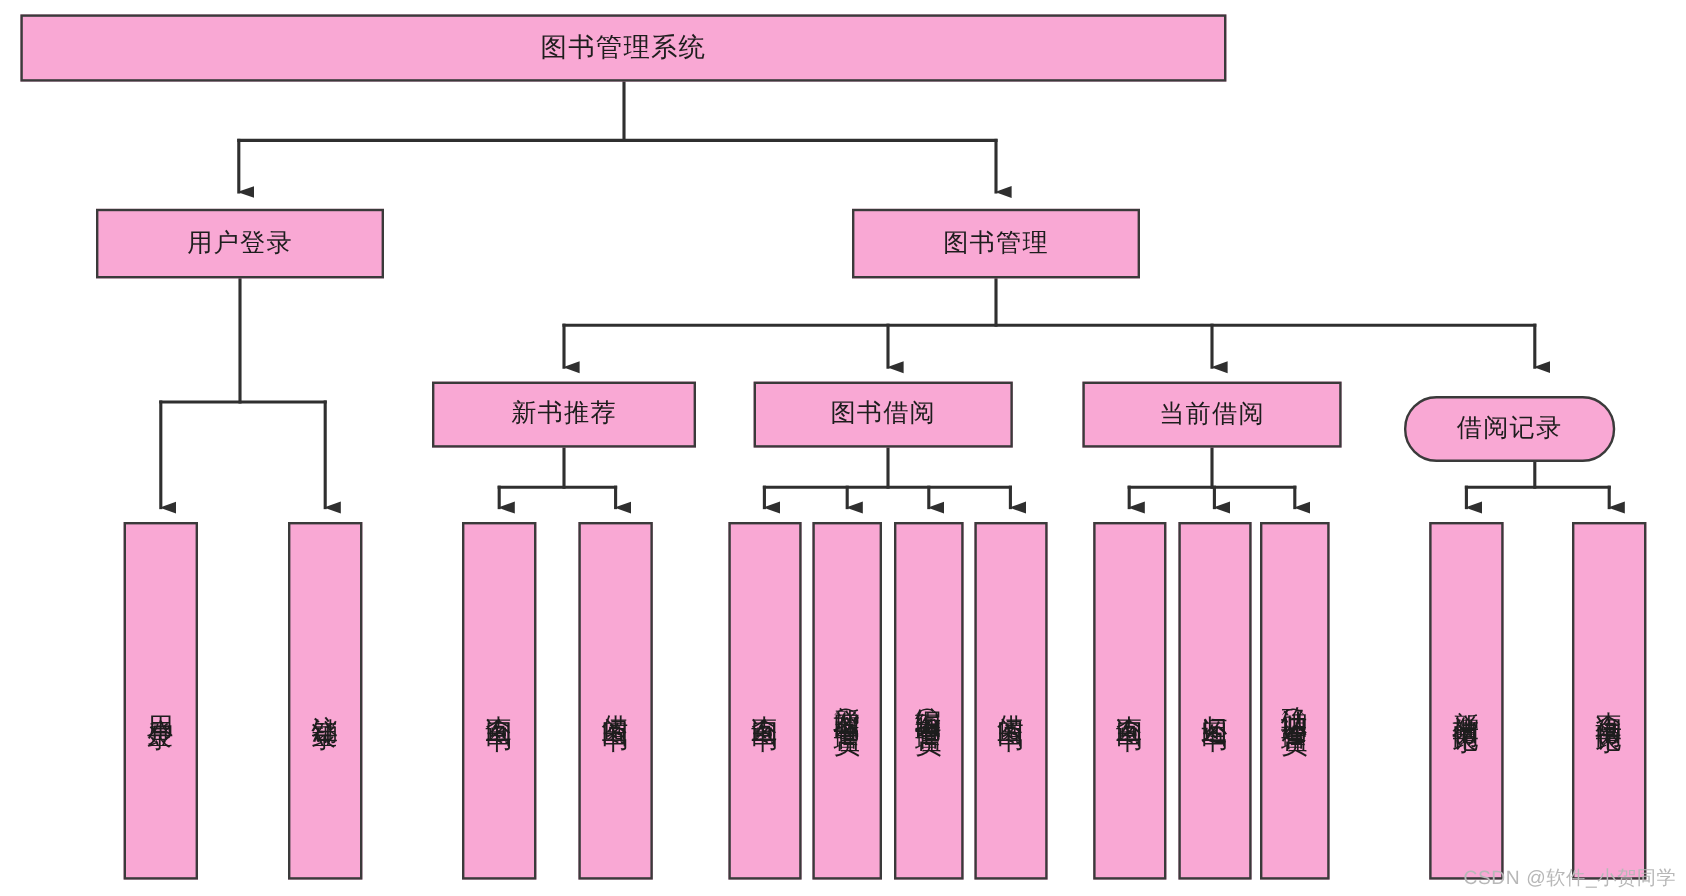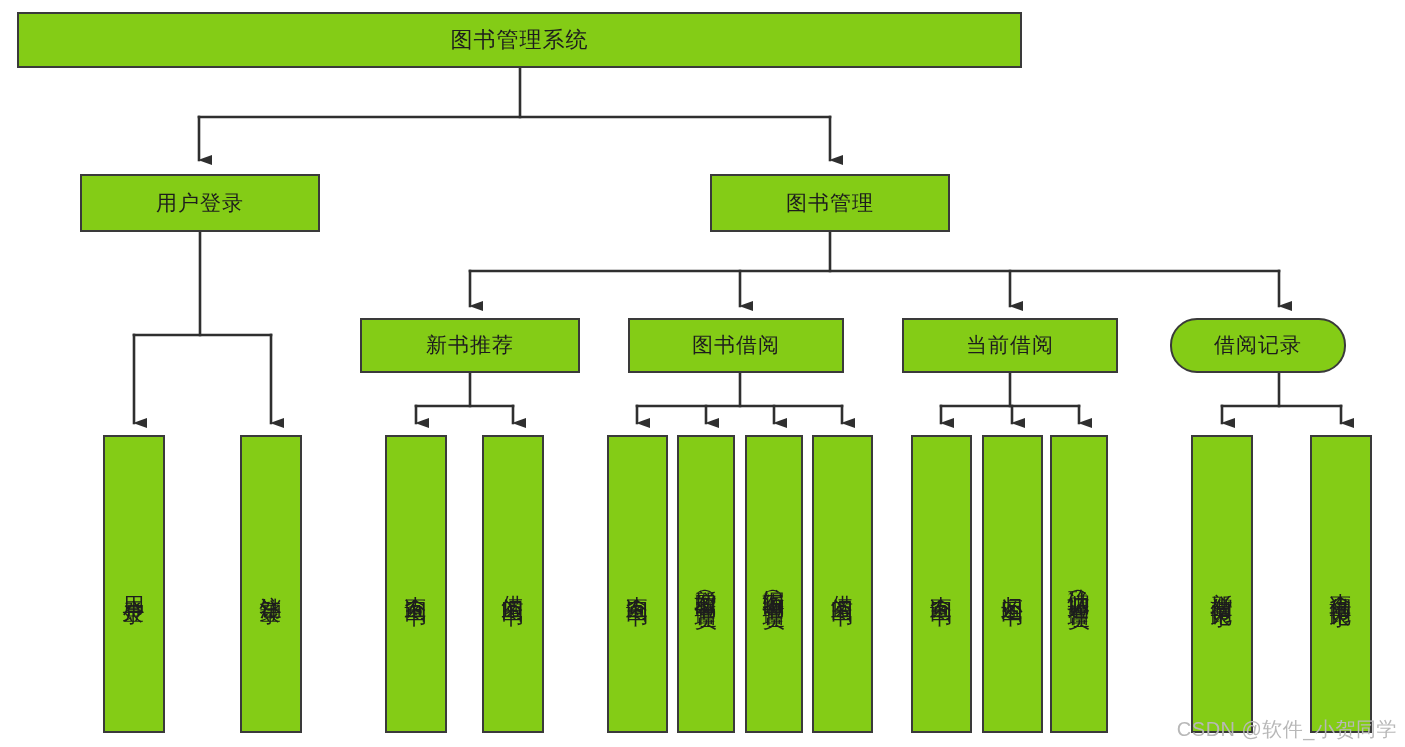--- a/index.html
+++ b/index.html
@@ -12,21 +12,21 @@
   }
   #canvas{position:relative;width:1405px;height:747px;}
 
   
   #wires{position:absolute;left:0;top:0;width:1405px;height:747px;}
 
   
   .node{
     position:absolute;
     box-sizing:border-box;
-    background:#84cc16;
+    background:#f9a8d4;
     border:2.5px solid #3a3a3a;
     display:flex;
     align-items:center;
     justify-content:center;
   }
   .node .label{
     color:#1d1d1d;
     font-size:21px;
     line-height:1.25;
     letter-spacing:1px;
@@ -50,21 +50,21 @@
     line-height:1.32;
     letter-spacing:3px;
     max-height:285px;
   }
 
   
   #watermark{
     position:absolute;
     right:8px;
     bottom:4px;
-    font-size:20px;
+    font-size:16px;
     color:#b8b8b8;
     letter-spacing:0.5px;
     white-space:nowrap;
     pointer-events:none;
   }
 </style>
 </head>
 <body>
 
 <div id="canvas">
@@ -132,21 +132,21 @@
 
   <div class="node lvl2" style="left: 710px; top: 174px; width: 240px; height: 58px;">
     <span class="label">图书管理</span>
   </div>
   <div class="node lvl3" style="left: 628px; top: 318px; width: 216px; height: 55px;">
     <span class="label">图书借阅</span>
   </div>
   <div class="node lvl3" style="left: 902px; top: 318px; width: 216px; height: 55px; font-family: Liberation Serif, serif;">
     <span class="label">当前借阅</span>
   </div>
-  <div class="node lvl3" style="left: 1170px; top: 318px; width: 176px; height: 55px; border-radius: 27px;">
+  <div class="node lvl3" style="left: 1170px; top: 330px; width: 176px; height: 55px; border-radius: 27px;">
     <span class="label">借阅记录</span>
   </div>
 
   <div class="node leaf" style="left: 103px; top: 435px; width: 62px; height: 298px;">
     <span class="label">用户登录</span>
     </div>
   <div class="node leaf" style="left: 240px; top: 435px; width: 62px; height: 298px;">
     <span class="label">注销登录</span>
     </div>
   <div class="node leaf" style="left: 385px; top: 435px; width: 62px; height: 298px;">

